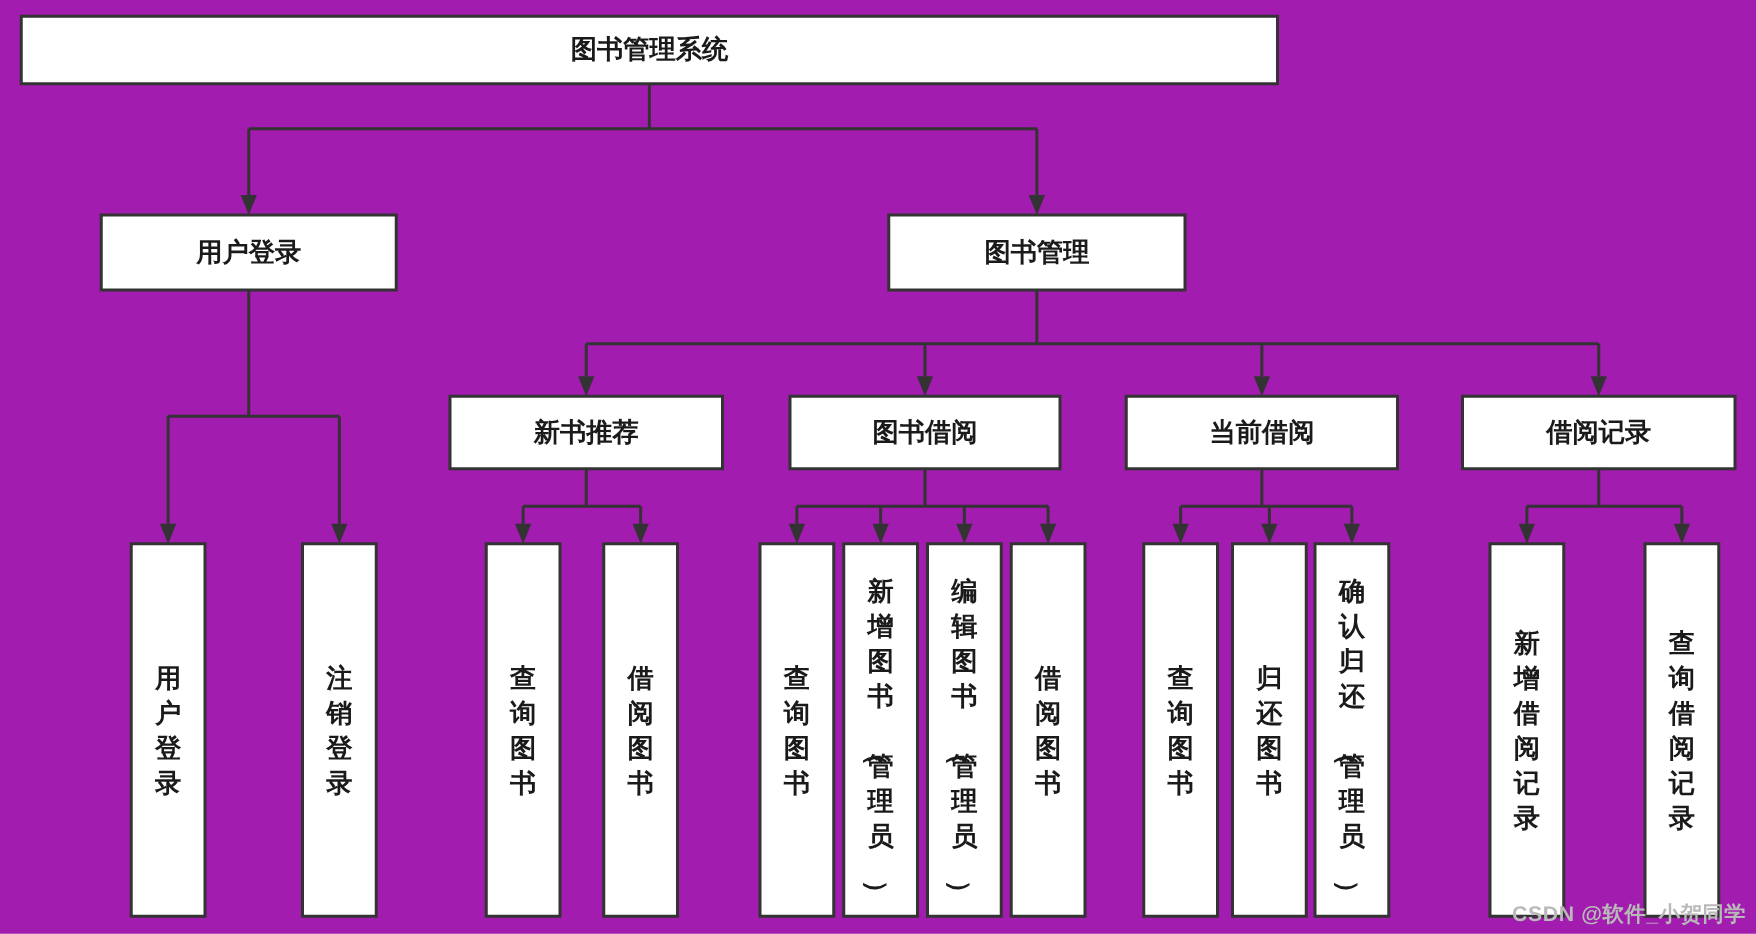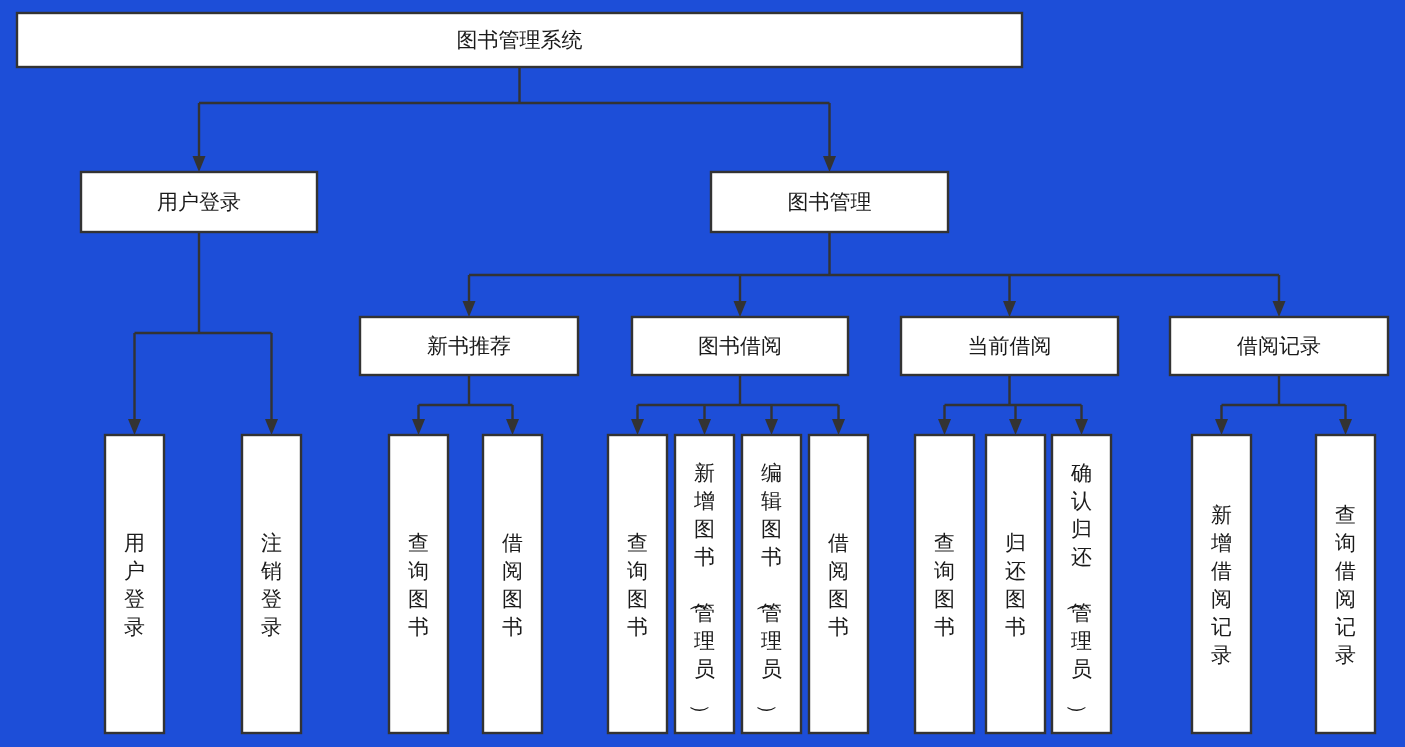--- a/index.html
+++ b/index.html
@@ -11,21 +11,22 @@
     width: 1405px;
     height: 747px;
     font-family: "Liberation Sans", "DejaVu Sans", sans-serif;
     overflow: hidden;
     position: relative;
   }
   #diagram-root {
     position: relative;
     width: 1405px;
     height: 747px;
-    background: #1d4ed8;
+    background: #a21caf;
+    font-weight: bold;
   }
   svg#flow {
     position: absolute;
     left: 0;
     top: 0;
     width: 1405px;
     height: 747px;
   }
   .node-rect {
     fill: #ffffff;
@@ -216,13 +217,14 @@
         <g>
           <rect class="node-rect" x="1192" y="435" width="59" height="298"></rect>
           <text class="node-label-v" x="1221.5" y="521.84"><tspan x="1221.5" dy="0">新</tspan><tspan x="1221.5" dy="28">增</tspan><tspan x="1221.5" dy="28">借</tspan><tspan x="1221.5" dy="28">阅</tspan><tspan x="1221.5" dy="28">记</tspan><tspan x="1221.5" dy="28">录</tspan></text>
         </g>
         <g>
           <rect class="node-rect" x="1316" y="435" width="59" height="298"></rect>
           <text class="node-label-v" x="1345.5" y="521.84"><tspan x="1345.5" dy="0">查</tspan><tspan x="1345.5" dy="28">询</tspan><tspan x="1345.5" dy="28">借</tspan><tspan x="1345.5" dy="28">阅</tspan><tspan x="1345.5" dy="28">记</tspan><tspan x="1345.5" dy="28">录</tspan></text>
         </g>
       </g>
   </svg>
+  <div class="watermark">CSDN @软件_小贺同学</div>
 </div>
 
 </body></html>

